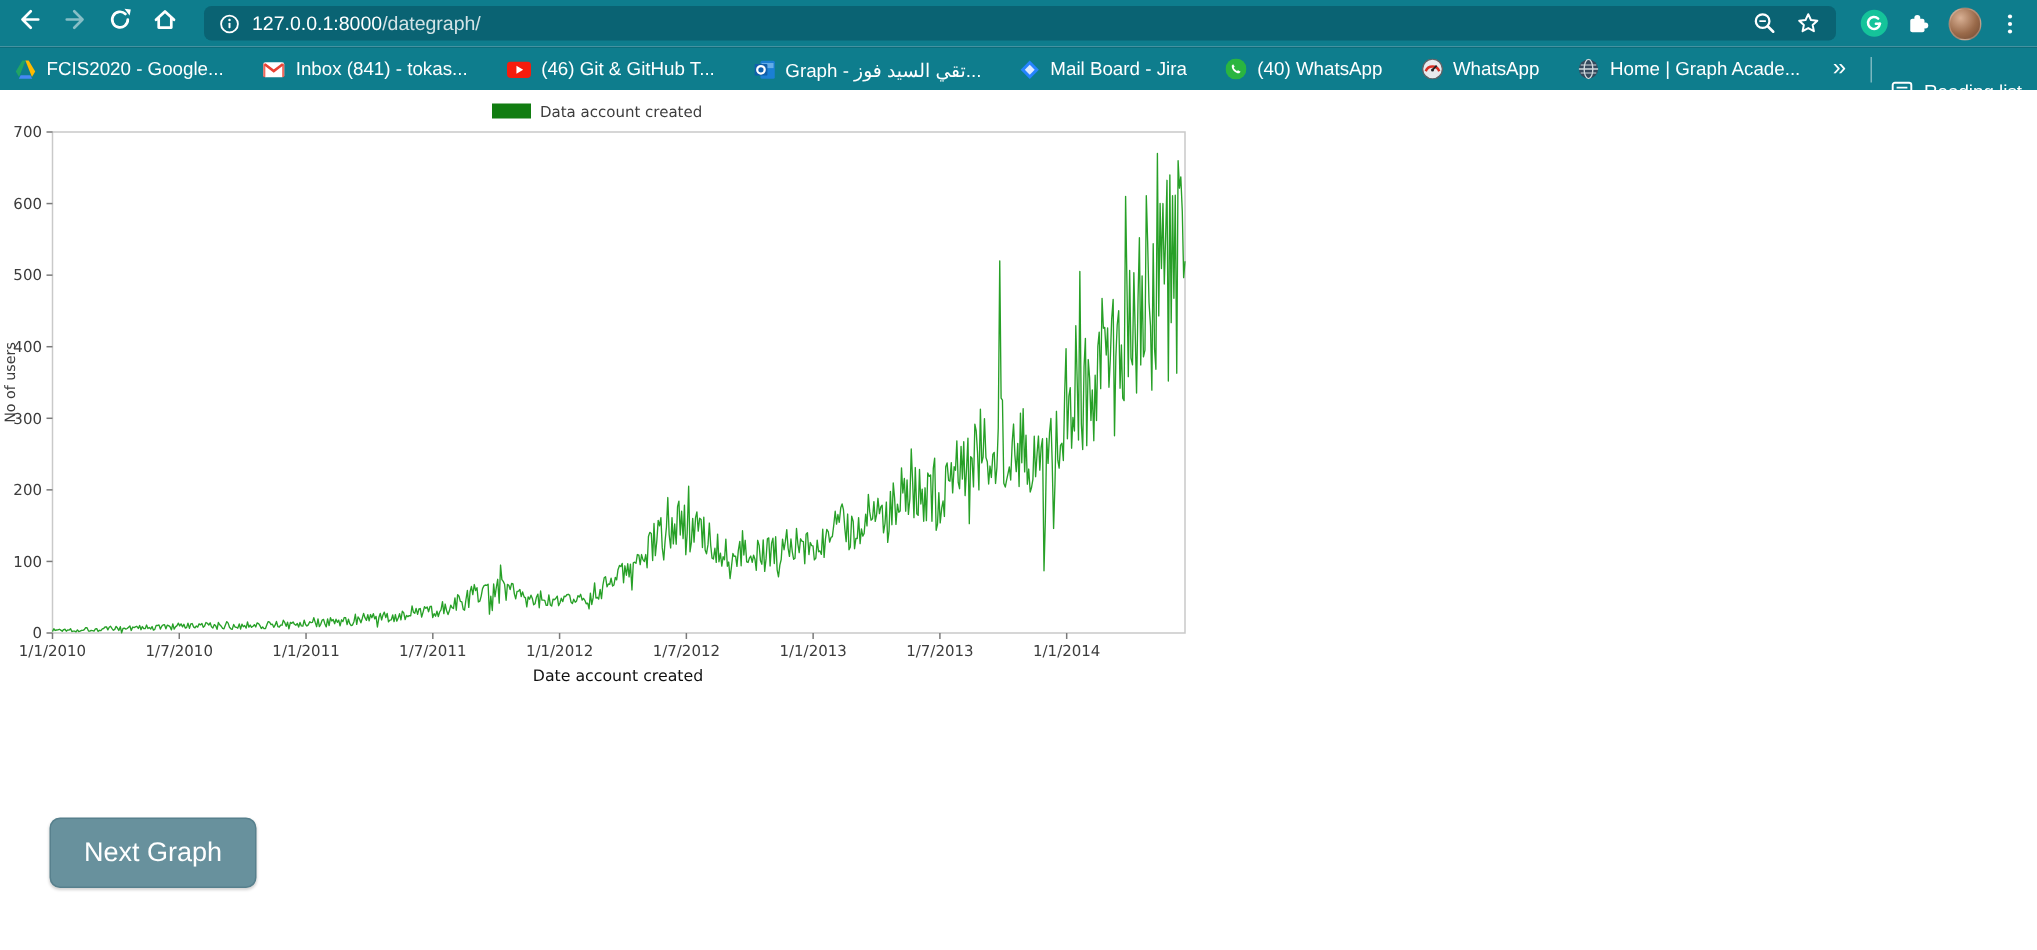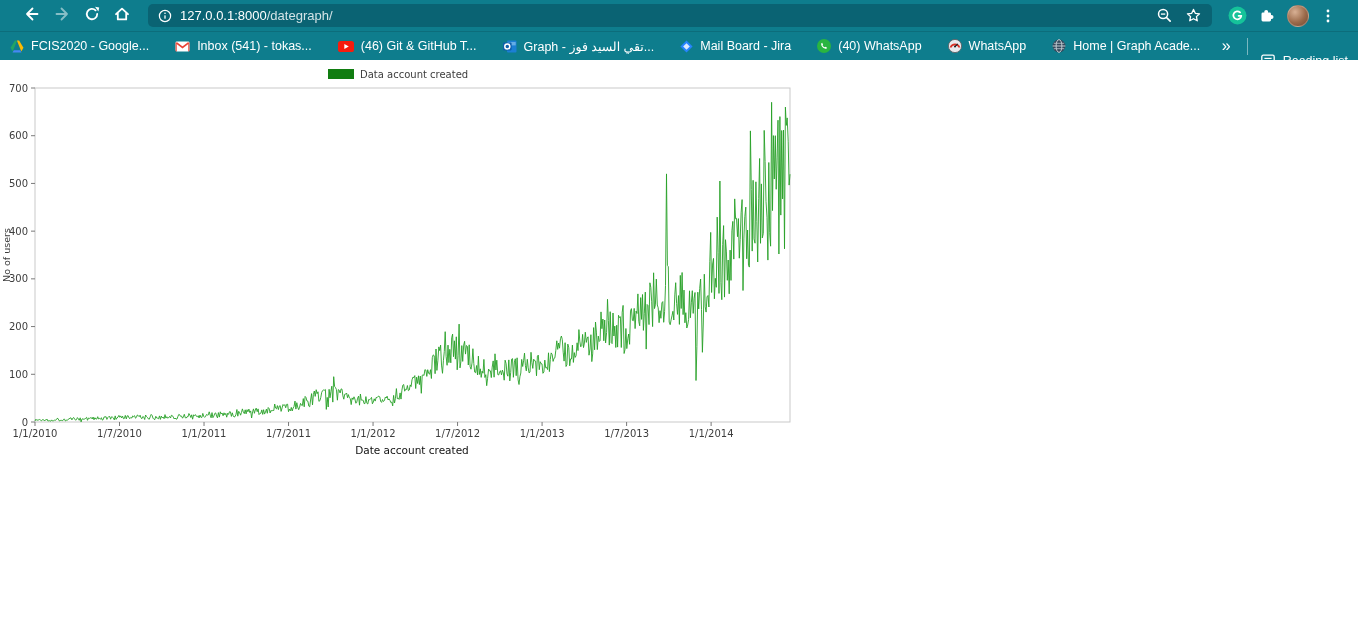--- a/index.html
+++ b/index.html
@@ -3,21 +3,21 @@
 <meta charset="utf-8">
 <style>
   :root{
     --bar:#0e7d8d; --addr:#0a6373; --btn:#68919d; --btnb:#57808d;
   }
   *{box-sizing:border-box}
   html,body{margin:0;padding:0}
   body{width:1358px;height:633px;overflow:hidden;background:#fff;
        font-family:"Liberation Sans",sans-serif;}
   
-  .toolbar{display:flex;align-items:center;height:31px;background:var(--bar);padding:0 18px;gap:2px;}
+  .toolbar{display:flex;align-items:center;height:31px;background:var(--bar);padding:0 6px;gap:2px;}
   .tbtn{width:28px;height:28px;display:flex;align-items:center;justify-content:center;
         border-radius:50%;flex:0 0 auto;cursor:pointer;}
   .addr{flex:1;display:flex;align-items:center;height:23px;background:var(--addr);
         border-radius:5px;margin:0 10px;padding:0 10px;gap:8px;min-width:0;cursor:text;}
   .addr-url{font-size:13px;color:#fff;white-space:nowrap;overflow:hidden;}
   .addr-path{color:rgba(255,255,255,0.82);}
   .addr-right{margin-left:auto;display:flex;gap:12px;align-items:center;}
   .right-ic{display:flex;align-items:center;gap:11px;padding:0 4px;}
   .avatar{width:22px;height:22px;border-radius:50%;cursor:pointer;
           background:radial-gradient(circle at 35% 30%,#d8b094,#9a6a4a 55%,#6b4630);
@@ -134,21 +134,21 @@
       </div>
       <div class="bm">
         <span class="bm-ic">
           <svg width="15" height="11" viewBox="0 0 15 11">
             <rect x="0.5" y="0.5" width="14" height="10" rx="1.4" fill="#fff"></rect>
             <path d="M1.5,1.8 L7.5,6.4 L13.5,1.8" fill="none" stroke="#ea4335" stroke-width="1.7"></path>
             <rect x="0.5" y="1.4" width="1.4" height="9" fill="#ea4335" opacity="0.8"></rect>
             <rect x="13.1" y="1.4" width="1.4" height="9" fill="#ea4335" opacity="0.8"></rect>
           </svg>
         </span>
-        <span>Inbox (541) - tokas...</span>
+        <span>Inbox (841) - tokas...</span>
       </div>
       <div class="bm">
         <span class="bm-ic">
           <svg width="16" height="11" viewBox="0 0 16 11">
             <rect width="16" height="11" rx="2.6" fill="#f61c0d"></rect>
             <polygon points="6.3,2.9 6.3,8.1 10.8,5.5" fill="#fff"></polygon>
           </svg>
         </span>
         <span>(46) Git &amp; GitHub T...</span>
       </div>
@@ -264,13 +264,14 @@
       </g>
     <rect id="legend-swatch" x="328" y="9" width="26" height="10" fill="#117d11"></rect>
     <text x="360" y="18">Data account created</text>
     <text class="clabel" x="412" y="394" text-anchor="middle">Date account created</text>
     <text class="csmall" x="10" y="195" text-anchor="middle" transform="rotate(-90 10 195)">No of users</text>
     <g id="chart-series">
         <polyline points="35.0,361.0 35.9,359.2 36.8,360.3 37.8,360.0 38.7,359.9 39.6,359.5 40.5,360.1 41.5,360.8 42.4,359.7 43.3,359.5 44.2,360.8 45.1,360.0 46.1,360.1 47.0,359.1 47.9,361.0 48.8,360.8 49.7,360.7 50.7,361.2 51.6,359.9 52.5,361.0 53.4,360.8 54.4,360.2 55.3,360.3 56.2,359.8 57.1,358.4 58.0,358.5 59.0,360.7 59.9,360.8 60.8,360.3 61.7,360.4 62.7,360.7 63.6,359.3 64.5,359.1 65.4,361.0 66.3,360.2 67.3,360.4 68.2,359.2 69.1,359.0 70.0,358.0 71.0,357.9 71.9,359.9 72.8,358.2 73.7,357.5 74.6,358.9 75.6,360.2 76.5,359.6 77.4,357.6 78.3,358.7 79.2,360.3 80.2,357.8 81.1,361.9 82.0,359.0 82.9,358.8 83.9,359.4 84.8,359.0 85.7,358.1 86.6,357.3 87.5,360.3 88.5,358.0 89.4,358.4 90.3,357.9 91.2,357.5 92.2,359.0 93.1,357.0 94.0,359.8 94.9,357.7 95.8,359.0 96.8,359.1 97.7,356.7 98.6,359.0 99.5,358.3 100.5,359.3 101.4,357.7 102.3,360.1 103.2,359.6 104.1,356.9 105.1,357.0 106.0,356.6 106.9,359.4 107.8,357.5 108.7,356.6 109.7,356.5 110.6,359.2 111.5,356.8 112.4,357.1 113.4,357.9 114.3,359.9 115.2,355.9 116.1,359.4 117.0,357.9 118.0,357.1 118.9,355.4 119.8,357.3 120.7,355.9 121.7,357.9 122.6,356.2 123.5,358.7 124.4,358.4 125.3,355.4 126.3,358.9 127.2,355.9 128.1,355.7 129.0,357.9 130.0,358.6 130.9,357.3 131.8,358.1 132.7,355.9 133.6,356.6 134.6,355.7 135.5,358.2 136.4,357.4 137.3,355.0 138.2,355.5 139.2,356.7 140.1,355.2 141.0,357.9 141.9,358.7 142.9,356.4 143.8,357.2 144.7,359.5 145.6,355.0 146.5,356.5 147.5,357.5 148.4,358.9 149.3,359.2 150.2,356.8 151.2,354.4 152.1,355.4 153.0,358.2 153.9,359.2 154.8,359.6 155.8,356.3 156.7,358.0 157.6,358.2 158.5,358.8 159.5,355.9 160.4,359.4 161.3,356.1 162.2,357.8 163.1,357.0 164.1,358.7 165.0,354.6 165.9,358.1 166.8,356.7 167.7,358.2 168.7,357.5 169.6,356.4 170.5,358.0 171.4,355.3 172.4,355.7 173.3,357.1 174.2,359.0 175.1,358.0 176.0,359.1 177.0,359.0 177.9,356.5 178.8,354.4 179.7,354.8 180.7,356.4 181.6,356.1 182.5,358.2 183.4,356.8 184.3,354.3 185.3,357.8 186.2,358.0 187.1,356.7 188.0,356.8 188.9,353.5 189.9,355.1 190.8,357.5 191.7,354.8 192.6,359.2 193.6,354.9 194.5,355.6 195.4,354.6 196.3,356.2 197.2,356.8 198.2,355.7 199.1,358.0 200.0,355.0 200.9,357.3 201.9,357.4 202.8,353.4 203.7,356.3 204.6,357.3 205.5,356.6 206.5,354.5 207.4,355.1 208.3,354.9 209.2,351.8 210.2,355.1 211.1,357.8 212.0,352.6 212.9,357.7 213.8,356.2 214.8,353.4 215.7,352.9 216.6,356.0 217.5,357.9 218.4,352.6 219.4,357.1 220.3,351.8 221.2,354.0 222.1,353.0 223.1,355.8 224.0,352.8 224.9,354.9 225.8,353.4 226.7,357.2 227.7,353.2 228.6,354.4 229.5,351.7 230.4,351.8 231.4,356.4 232.3,352.8 233.2,355.8 234.1,357.0 235.0,356.7 236.0,354.3 236.9,349.5 237.8,356.2 238.7,351.3 239.7,352.8 240.6,355.2 241.5,352.3 242.4,348.9 243.3,351.8 244.3,353.6 245.2,349.8 246.1,353.9 247.0,349.7 247.9,351.8 248.9,349.1 249.8,352.6 250.7,350.9 251.6,358.0 252.6,351.7 253.5,348.9 254.4,353.3 255.3,350.0 256.2,348.1 257.2,351.7 258.1,348.9 259.0,354.6 259.9,353.4 260.9,353.2 261.8,349.9 262.7,354.4 263.6,349.7 264.5,354.1 265.5,352.0 266.4,349.1 267.3,353.3 268.2,347.5 269.2,348.7 270.1,353.0 271.0,350.3 271.9,351.1 272.8,350.4 273.8,350.5 274.7,344.0 275.6,348.1 276.5,348.9 277.4,345.6 278.4,349.6 279.3,346.0 280.2,345.7 281.1,351.4 282.1,347.9 283.0,344.5 283.9,345.6 284.8,344.6 285.7,347.8 286.7,344.3 287.6,344.2 288.5,351.7 289.4,349.1 290.4,350.8 291.3,347.4 292.2,351.0 293.1,348.0 294.0,346.6 295.0,341.1 295.9,349.1 296.8,342.7 297.7,347.0 298.7,349.7 299.6,347.2 300.5,343.4 301.4,345.1 302.3,345.7 303.3,338.6 304.2,346.8 305.1,336.4 306.0,337.5 306.9,340.9 307.9,341.2 308.8,346.1 309.7,346.8 310.6,340.0 311.6,333.6 312.5,344.9 313.4,334.5 314.3,331.0 315.2,336.4 316.2,329.7 317.1,333.7 318.0,331.8 318.9,341.3 319.9,340.7 320.8,337.4 321.7,332.4 322.6,330.6 323.5,330.0 324.5,330.2 325.4,329.5 326.3,349.4 327.2,337.4 328.2,347.0 329.1,329.3 330.0,337.8 330.9,331.5 331.8,326.2 332.8,342.1 333.7,316.7 334.6,326.4 335.5,327.6 336.4,329.5 337.4,340.2 338.3,329.6 339.2,330.2 340.1,333.0 341.1,328.9 342.0,329.2 342.9,335.9 343.8,339.2 344.7,334.3 345.7,334.1 346.6,333.0 347.5,337.7 348.4,334.6 349.4,337.9 350.3,338.6 351.2,344.6 352.1,337.9 353.0,339.5 354.0,336.8 354.9,339.0 355.8,343.2 356.7,342.5 357.6,338.2 358.6,336.1 359.5,345.2 360.4,334.0 361.3,340.1 362.3,340.1 363.2,340.3 364.1,343.6 365.0,343.5 365.9,336.6 366.9,343.3 367.8,344.0 368.7,339.5 369.6,339.8 370.6,338.8 371.5,337.4 372.4,343.8 373.3,342.0 374.2,338.8 375.2,341.1 376.1,337.5 377.0,337.7 377.9,336.5 378.9,336.2 379.8,336.9 380.7,341.4 381.6,342.4 382.5,339.5 383.5,341.5 384.4,340.6 385.3,337.1 386.2,338.0 387.1,336.2 388.1,340.0 389.0,338.9 389.9,340.2 390.8,342.5 391.8,342.1 392.7,345.9 393.6,335.4 394.5,343.0 395.4,338.6 396.4,328.6 397.3,338.7 398.2,338.2 399.1,339.4 400.1,332.9 401.0,339.1 401.9,330.2 402.8,325.2 403.7,324.5 404.7,331.2 405.6,329.3 406.5,329.5 407.4,325.5 408.4,330.7 409.3,330.0 410.2,324.9 411.1,326.6 412.0,319.8 413.0,317.0 413.9,317.7 414.8,315.6 415.7,328.5 416.6,317.2 417.6,323.5 418.5,315.8 419.4,324.6 420.3,316.1 421.3,333.3 422.2,315.3 423.1,314.8 424.0,315.5 424.9,309.7 425.9,310.1 426.8,316.4 427.7,309.7 428.6,313.1 429.6,314.3 430.5,309.7 431.4,318.5 432.3,297.7 433.2,294.9 434.2,295.7 435.1,313.7 436.0,289.0 436.9,310.4 437.9,300.3 438.8,286.9 439.7,290.6 440.6,285.1 441.5,305.1 442.5,313.3 443.4,300.7 444.3,291.4 445.2,271.7 446.1,296.3 447.1,305.3 448.0,285.1 448.9,302.6 449.8,289.3 450.8,302.8 451.7,277.8 452.6,274.1 453.5,296.7 454.4,280.8 455.4,299.1 456.3,276.8 457.2,309.8 458.1,295.8 459.1,264.1 460.0,307.9 460.9,301.7 461.8,285.6 462.7,301.4 463.7,285.1 464.6,281.3 465.5,294.1 466.4,285.5 467.4,286.4 468.3,305.0 469.2,284.8 470.1,306.7 471.0,309.2 472.0,303.1 472.9,288.7 473.8,303.5 474.7,312.1 475.6,312.7 476.6,305.5 477.5,314.9 478.4,296.1 479.3,314.5 480.3,308.8 481.2,317.4 482.1,311.1 483.0,313.2 483.9,299.4 484.9,317.5 485.8,314.7 486.7,325.7 487.6,318.3 488.6,309.0 489.5,310.9 490.4,310.8 491.3,317.6 492.2,307.1 493.2,300.9 494.1,317.2 495.0,293.8 495.9,310.0 496.8,300.2 497.8,314.6 498.7,315.0 499.6,312.1 500.5,310.7 501.5,314.9 502.4,310.1 503.3,312.8 504.2,320.2 505.1,300.2 506.1,303.6 507.0,313.9 507.9,316.2 508.8,299.9 509.8,320.9 510.7,312.6 511.6,299.2 512.5,298.6 513.4,317.3 514.4,302.1 515.3,298.8 516.2,315.7 517.1,297.8 518.1,319.9 519.0,324.5 519.9,316.8 520.8,313.0 521.7,299.4 522.7,306.5 523.6,300.8 524.5,293.1 525.4,305.5 526.3,310.9 527.3,299.3 528.2,307.9 529.1,312.9 530.0,312.1 531.0,292.3 531.9,302.5 532.8,308.4 533.7,299.2 534.6,300.8 535.6,301.1 536.5,315.8 537.4,296.1 538.3,295.1 539.3,309.7 540.2,301.7 541.1,303.7 542.0,303.9 542.9,313.3 543.9,312.0 544.8,300.1 545.7,307.8 546.6,307.3 547.6,309.6 548.5,292.8 549.4,311.6 550.3,299.4 551.2,292.9 552.2,294.5 553.1,301.4 554.0,298.3 554.9,297.8 555.8,290.4 556.8,280.8 557.7,289.4 558.6,283.0 559.5,288.2 560.5,278.5 561.4,276.0 562.3,279.7 563.2,292.2 564.1,301.1 565.1,282.7 566.0,306.5 566.9,304.7 567.8,284.1 568.8,287.7 569.7,305.8 570.6,298.9 571.5,299.0 572.4,285.1 573.4,302.4 574.3,292.6 575.2,297.4 576.1,295.6 577.1,282.8 578.0,290.6 578.9,269.6 579.8,281.1 580.7,286.8 581.7,285.8 582.6,274.4 583.5,287.6 584.4,283.0 585.3,272.2 586.3,282.4 587.2,278.0 588.1,276.8 589.0,295.2 590.0,289.0 590.9,274.7 591.8,301.6 592.7,293.9 593.6,267.6 594.6,289.8 595.5,262.0 596.4,272.1 597.3,289.6 598.3,276.1 599.2,281.5 600.1,280.6 601.0,251.9 601.9,268.7 602.9,259.0 603.8,280.8 604.7,260.0 605.6,282.9 606.6,272.5 607.5,239.3 608.4,260.6 609.3,285.1 610.2,251.7 611.2,282.6 612.1,283.6 613.0,253.0 613.9,276.0 614.8,266.1 615.8,287.5 616.7,265.2 617.6,287.1 618.5,255.3 619.5,257.6 620.4,256.7 621.3,287.5 622.2,252.2 623.1,245.4 624.1,293.5 625.0,289.5 625.9,268.5 626.8,288.6 627.8,278.8 628.7,274.0 629.6,284.3 630.5,251.1 631.4,248.6 632.4,260.3 633.3,260.8 634.2,248.4 635.1,268.6 636.1,251.1 637.0,253.5 637.9,233.9 638.8,261.5 639.7,265.8 640.7,237.6 641.6,259.4 642.5,234.5 643.4,270.4 644.3,253.8 645.3,232.1 646.2,289.1 647.1,244.5 648.0,245.5 649.0,264.6 649.9,222.8 650.8,227.3 651.7,241.8 652.6,266.6 653.6,212.8 654.5,248.6 655.4,244.8 656.3,219.1 657.3,245.0 658.2,247.8 659.1,262.7 660.0,250.7 660.9,258.3 661.9,242.9 662.8,241.6 663.7,262.3 664.6,251.6 665.5,225.5 666.5,113.9 667.4,205.4 668.3,206.7 669.2,262.1 670.2,264.7 671.1,259.9 672.0,255.7 672.9,251.3 673.8,260.0 674.8,234.9 675.7,222.7 676.6,243.4 677.5,254.4 678.5,235.6 679.4,264.4 680.3,215.4 681.2,248.5 682.1,212.5 683.1,254.6 684.0,230.1 684.9,262.8 685.8,252.7 686.8,268.0 687.7,265.0 688.6,259.6 689.5,230.8 690.4,257.8 691.4,242.2 692.3,230.7 693.2,253.4 694.1,238.3 695.0,232.5 696.0,320.5 696.9,286.6 697.8,232.2 698.7,248.9 699.7,228.4 700.6,219.0 701.5,249.5 702.4,292.3 703.3,263.0 704.3,214.2 705.2,246.8 706.1,252.1 707.0,236.9 708.0,235.5 708.9,247.0 709.8,201.7 710.7,172.4 711.6,232.5 712.6,204.0 713.5,198.4 714.4,238.8 715.3,218.3 716.3,227.3 717.2,157.1 718.1,192.6 719.0,233.4 719.9,121.0 720.9,222.6 721.8,239.7 722.7,184.5 723.6,165.6 724.5,237.1 725.5,179.7 726.4,191.9 727.3,220.3 728.2,200.0 729.2,233.8 730.1,190.1 731.0,220.4 731.9,170.8 732.8,161.4 733.8,199.1 734.7,138.9 735.6,158.8 736.5,158.3 737.5,176.7 738.4,158.6 739.3,198.2 740.2,179.5 741.1,152.8 742.1,139.6 743.0,230.5 743.9,178.1 744.8,156.7 745.8,147.1 746.7,198.8 747.6,170.0 748.5,205.5 749.4,207.1 750.4,70.9 751.3,129.3 752.2,191.1 753.1,120.3 754.0,178.8 755.0,183.2 755.9,121.8 756.8,161.6 757.7,202.0 758.7,138.7 759.6,98.5 760.5,183.3 761.4,123.9 762.3,177.9 763.3,173.4 764.2,70.4 765.1,101.4 766.0,141.4 767.0,157.3 767.9,200.1 768.8,102.5 769.7,172.6 770.6,186.2 771.6,42.3 772.5,150.6 773.4,75.6 774.3,119.0 775.3,75.7 776.2,129.3 777.1,97.1 778.0,60.2 778.9,194.0 779.9,56.6 780.8,155.1 781.7,70.5 782.6,138.9 783.5,70.1 784.5,188.8 785.4,47.1 786.3,65.4 787.2,57.9 788.2,81.2 789.1,125.1 790.0,114.2" fill="none" stroke="#27a027" stroke-width="0.9" stroke-linejoin="round"></polyline>
       </g>
   </svg>
 
+  <button class="next-btn">Next Graph</button>
 </div>
 
 </body></html>

